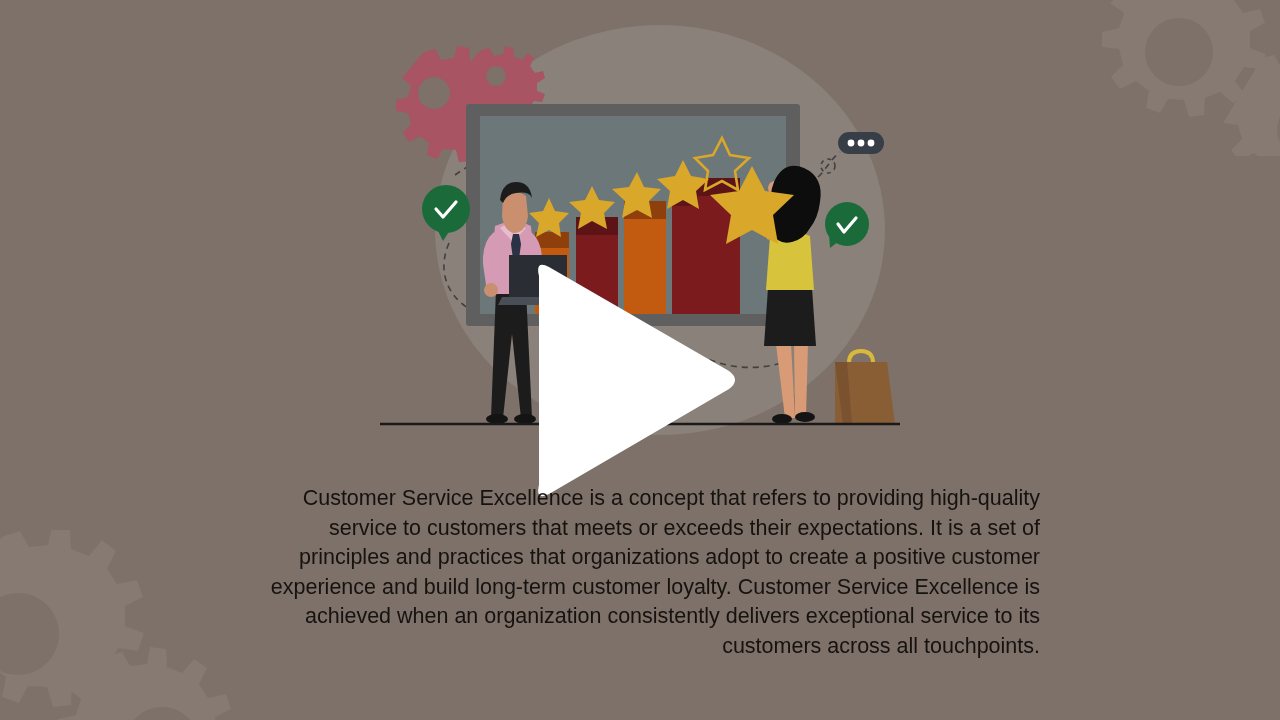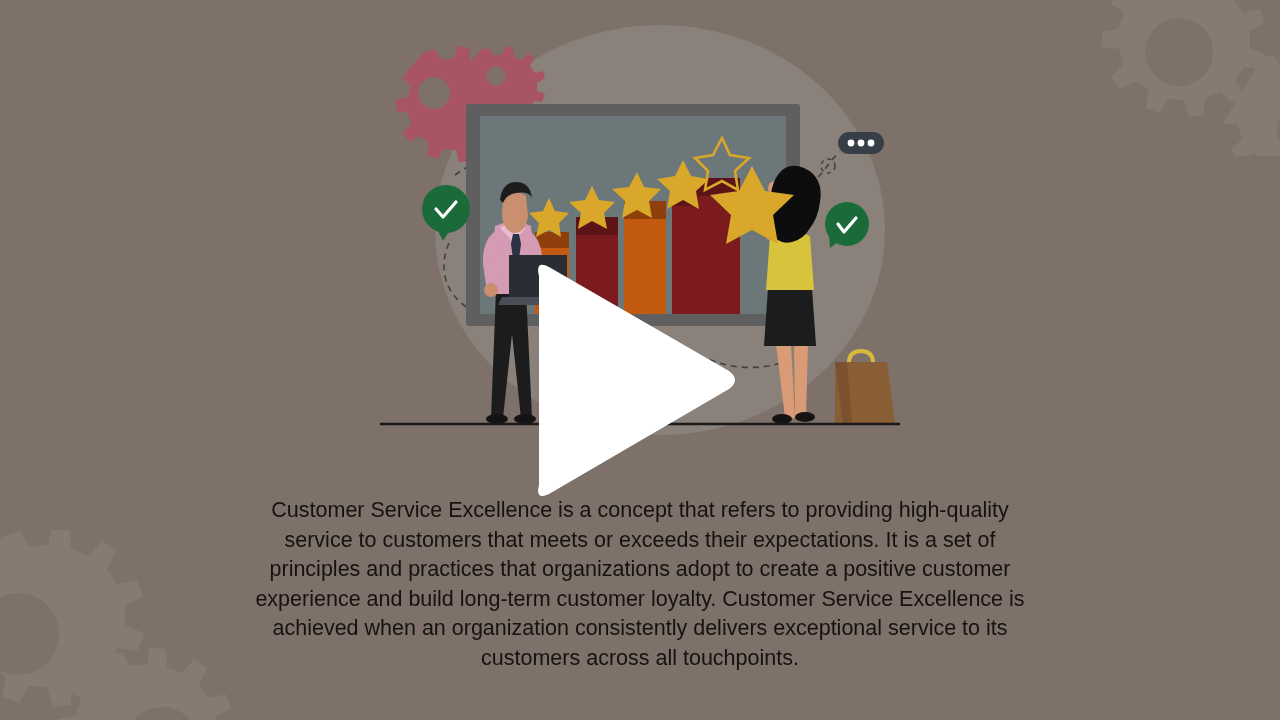--- a/index.html
+++ b/index.html
@@ -30,23 +30,23 @@
     width: 1280px;
     text-align: center;
     font-size: 40px;
     font-weight: bold;
     letter-spacing: 0.2px;
     color: #3a1028;
     white-space: nowrap;
   }
   #body-copy {
     position: absolute;
-    left: 240px; top: 496px;
+    left: 240px; top: 484px;
     width: 800px;
-    text-align: center;
+    text-align: right;
     font-size: 21.5px;
     line-height: 29.5px;
     color: #16120f;
   }
   #play-overlay {
     position: absolute;
     left: 525px; top: 258px;
     width: 215px; height: 245px;
     cursor: pointer;
   }

